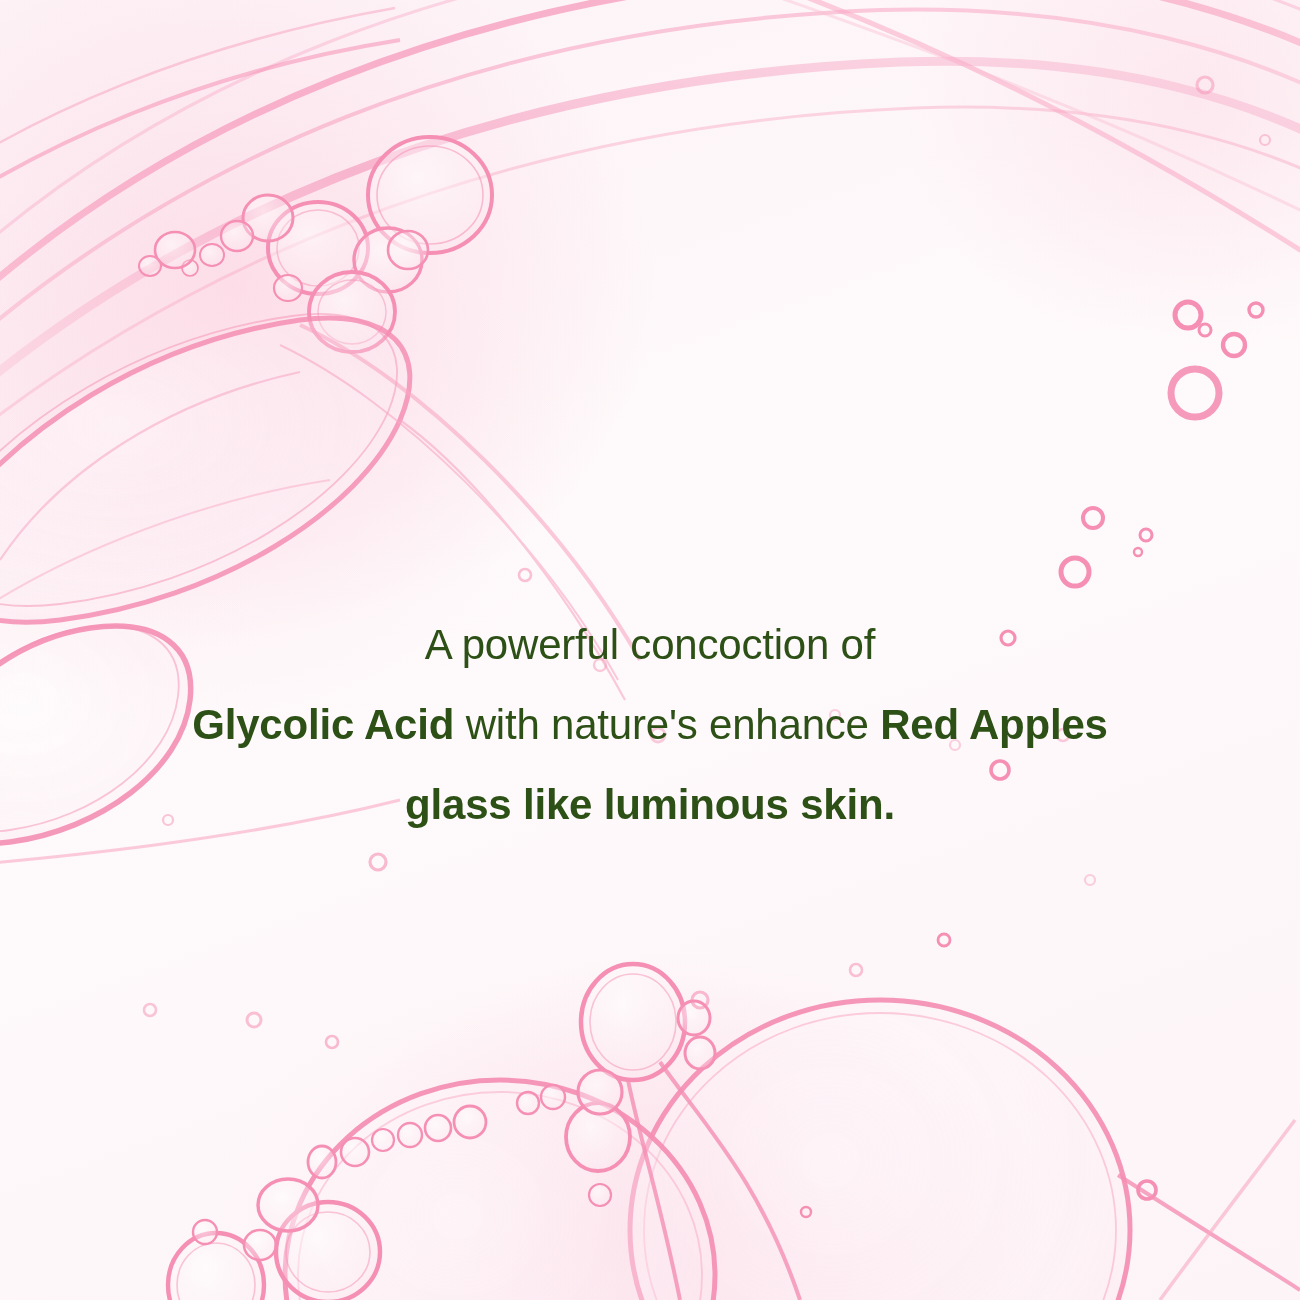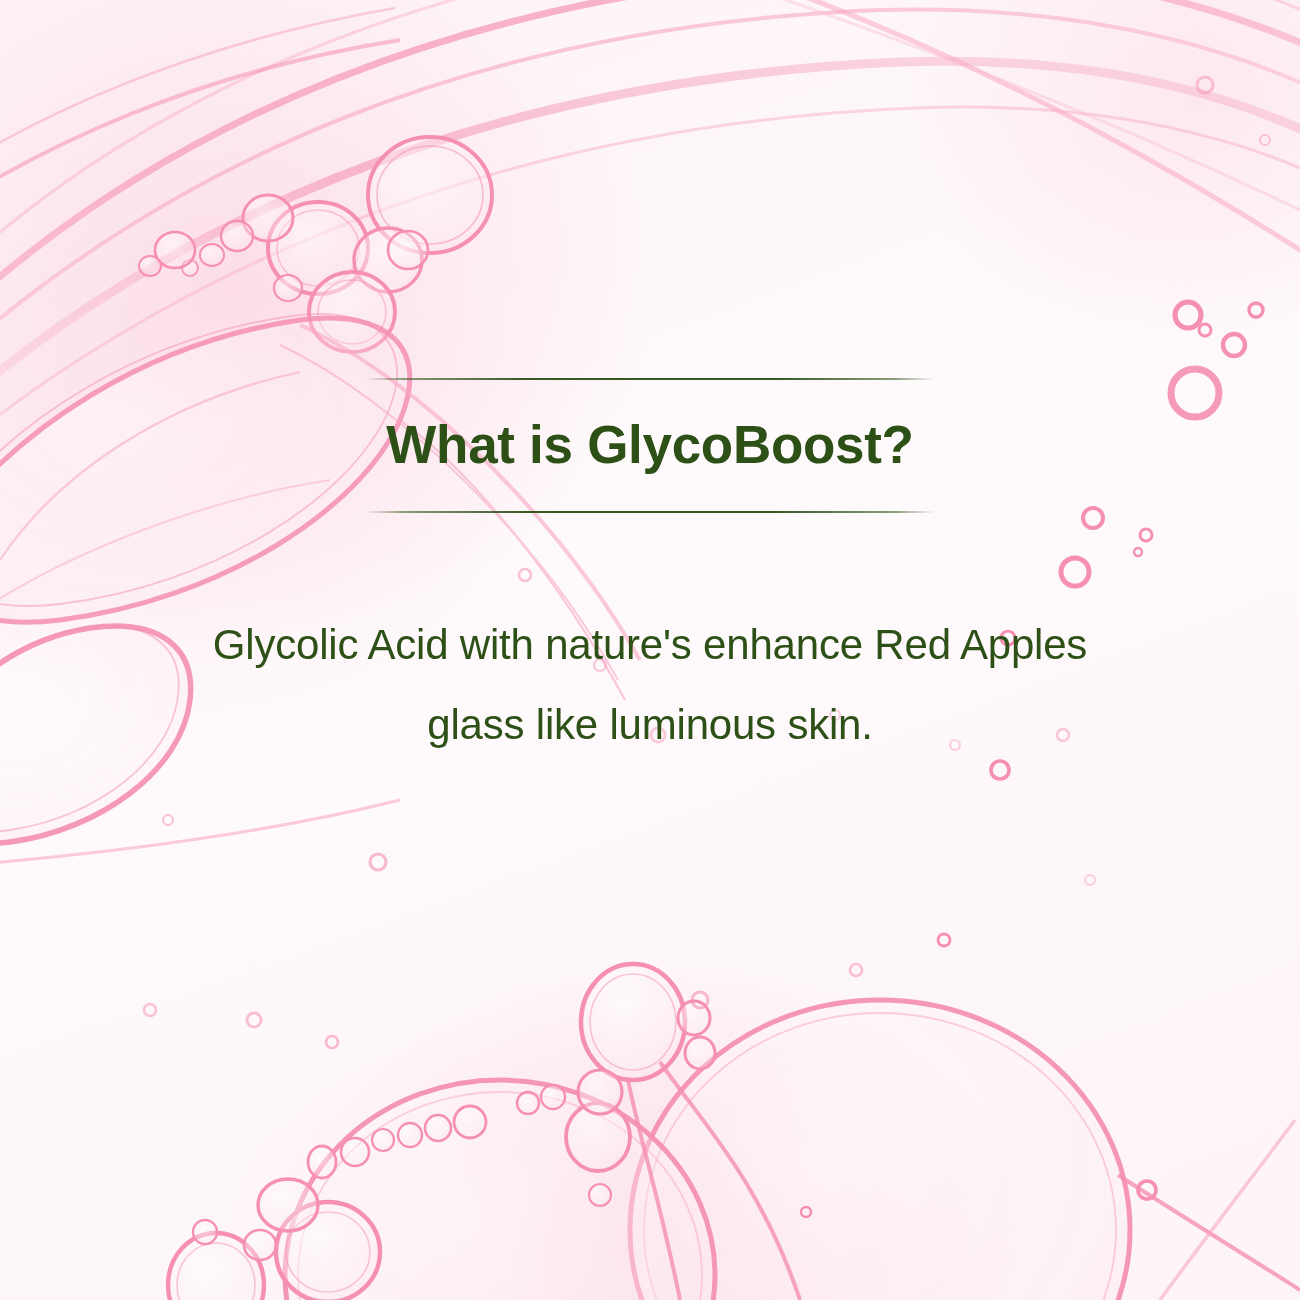--- a/index.html
+++ b/index.html
@@ -96,24 +96,24 @@
     font-size: 42px;
     line-height: 80px;
     letter-spacing: -0.2px;
   }
 
   .body-line {
     display: block;
     white-space: nowrap;
   }
   .body-line .b {
-    font-weight: normal;
+    font-weight: bold;
   }
   .body-line.all-bold {
-    font-weight: normal;
+    font-weight: bold;
   }
 </style>
 </head>
 <body>
 
 <div class="card">
 
   <div class="bg-art">
     <div class="bg-wash"></div>
 
@@ -264,25 +264,21 @@
         <circle cx="1063" cy="735" r="6" stroke-width="2.6" opacity="0.45"></circle>
         <circle cx="1090" cy="880" r="5" stroke-width="2.2" opacity="0.4"></circle>
         <circle cx="1205" cy="85" r="8" stroke-width="3.2" opacity="0.5"></circle>
         <circle cx="1265" cy="140" r="5" stroke-width="2.2" opacity="0.45"></circle>
       </g>
     </svg>
   </div>
 
   <div class="content">
 
-    <div class="heading-block">
-      <div class="rule"></div>
-      <h1 class="page-title">What is GlycoBoost?</h1>
-      <div class="rule"></div>
-    </div>
 
     <div class="body-block">
+      <span class="body-line">A powerful concoction of</span>
       <span class="body-line"><span class="b">Glycolic Acid</span><span> with nature's enhance </span><span class="b">Red Apples</span></span>
       <span class="body-line all-bold">glass like luminous skin.</span>
     </div>
 
   </div>
 </div>
 
 </body></html>

